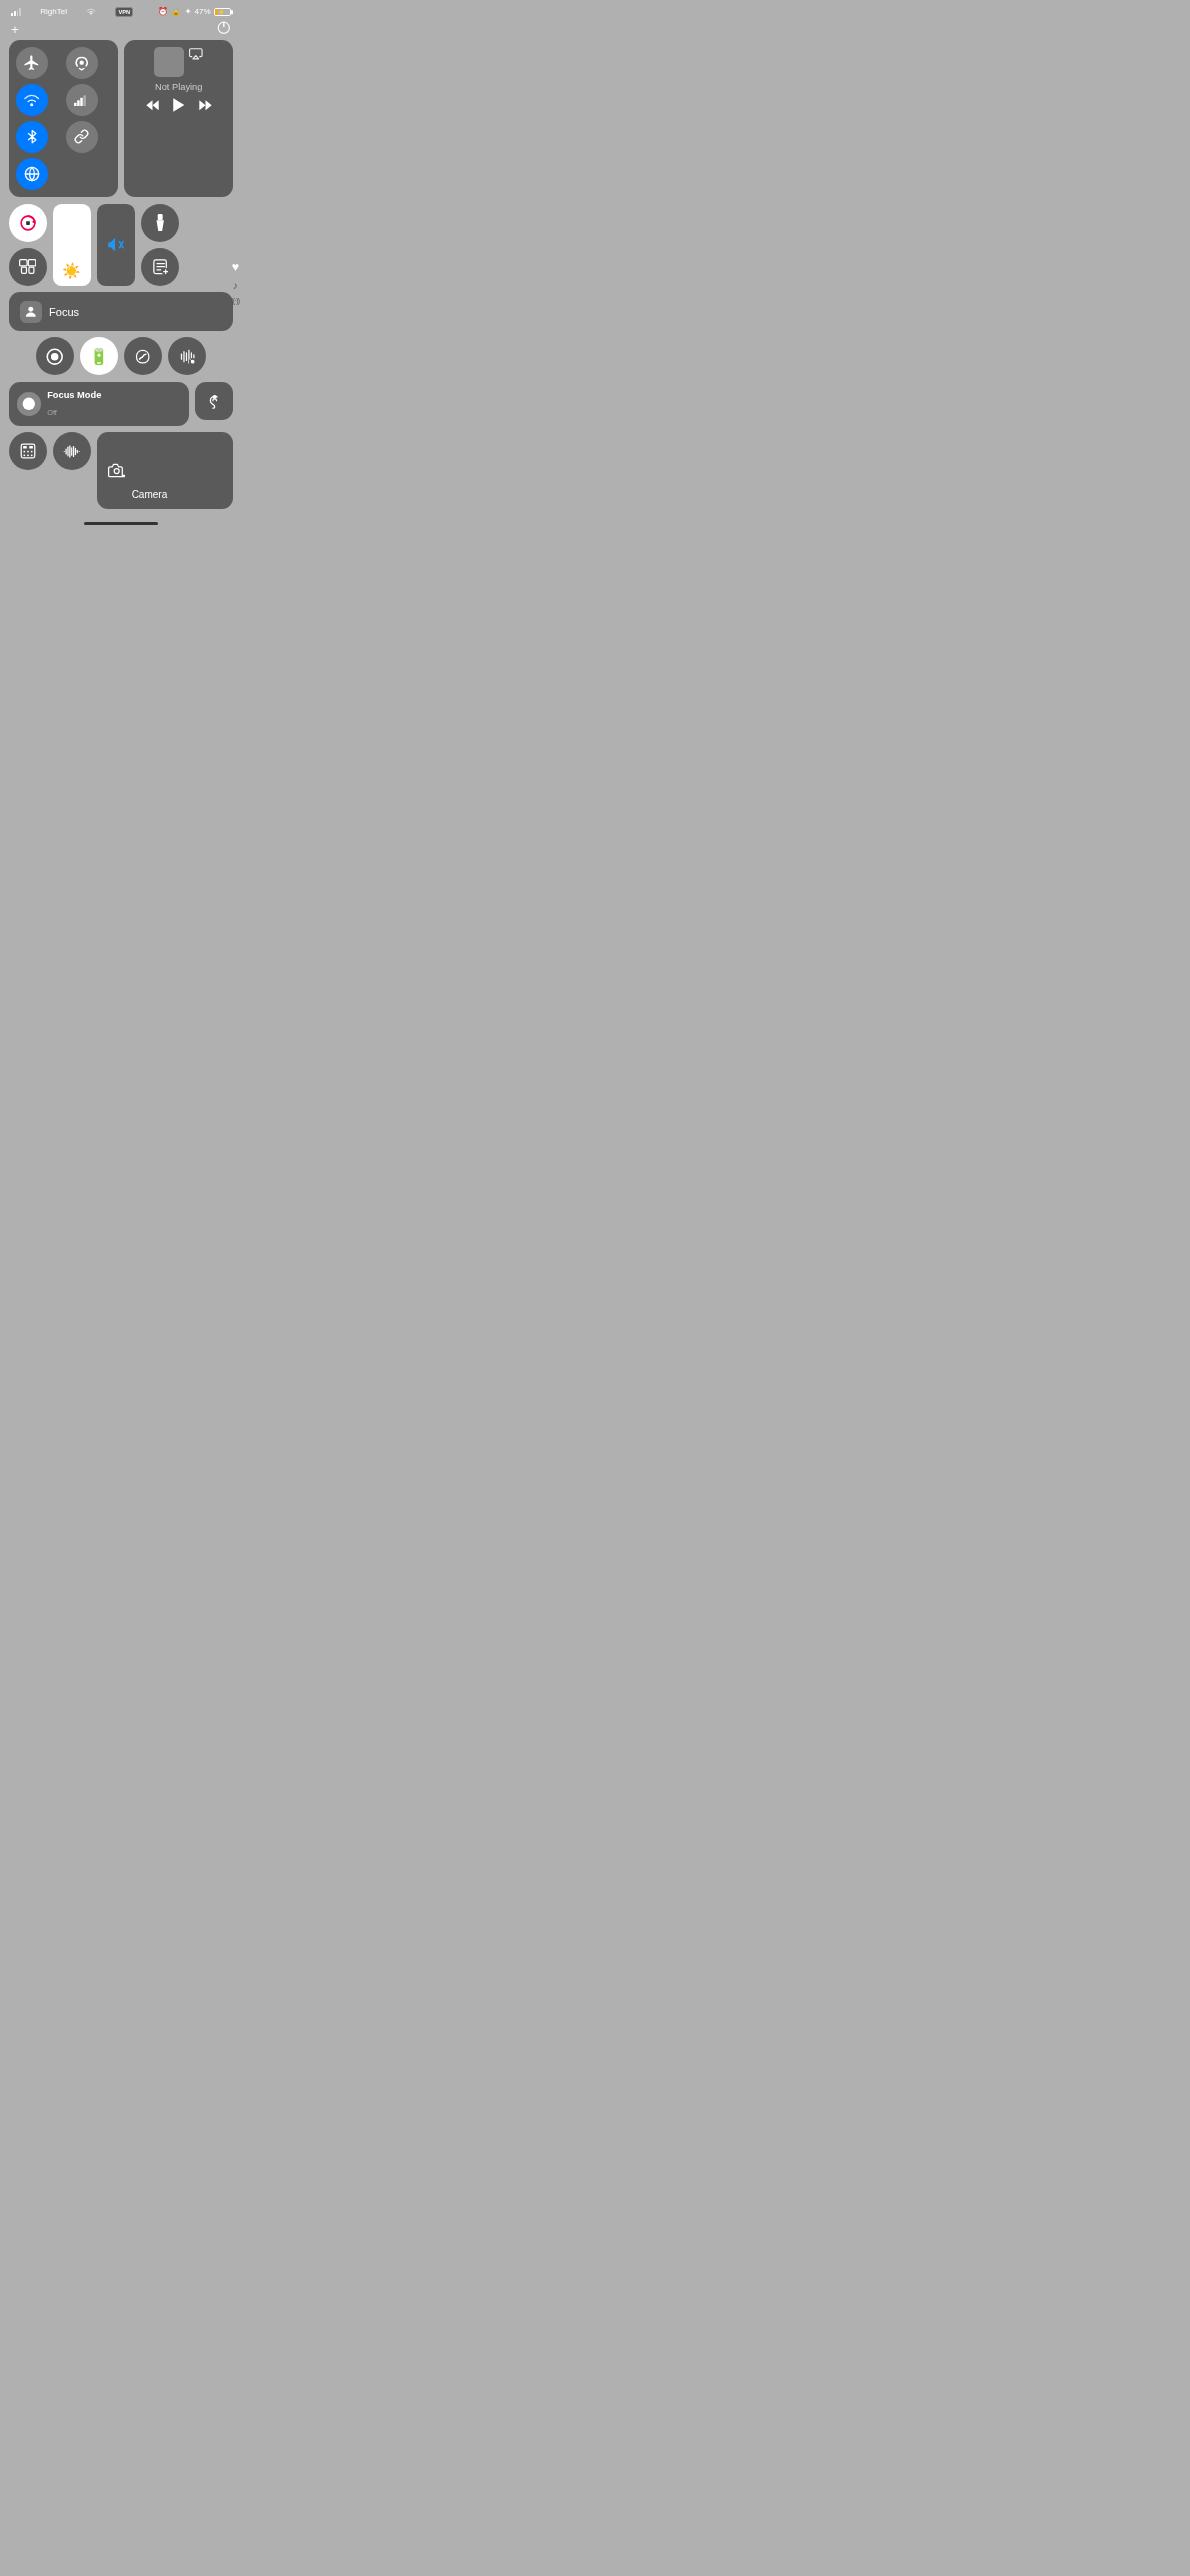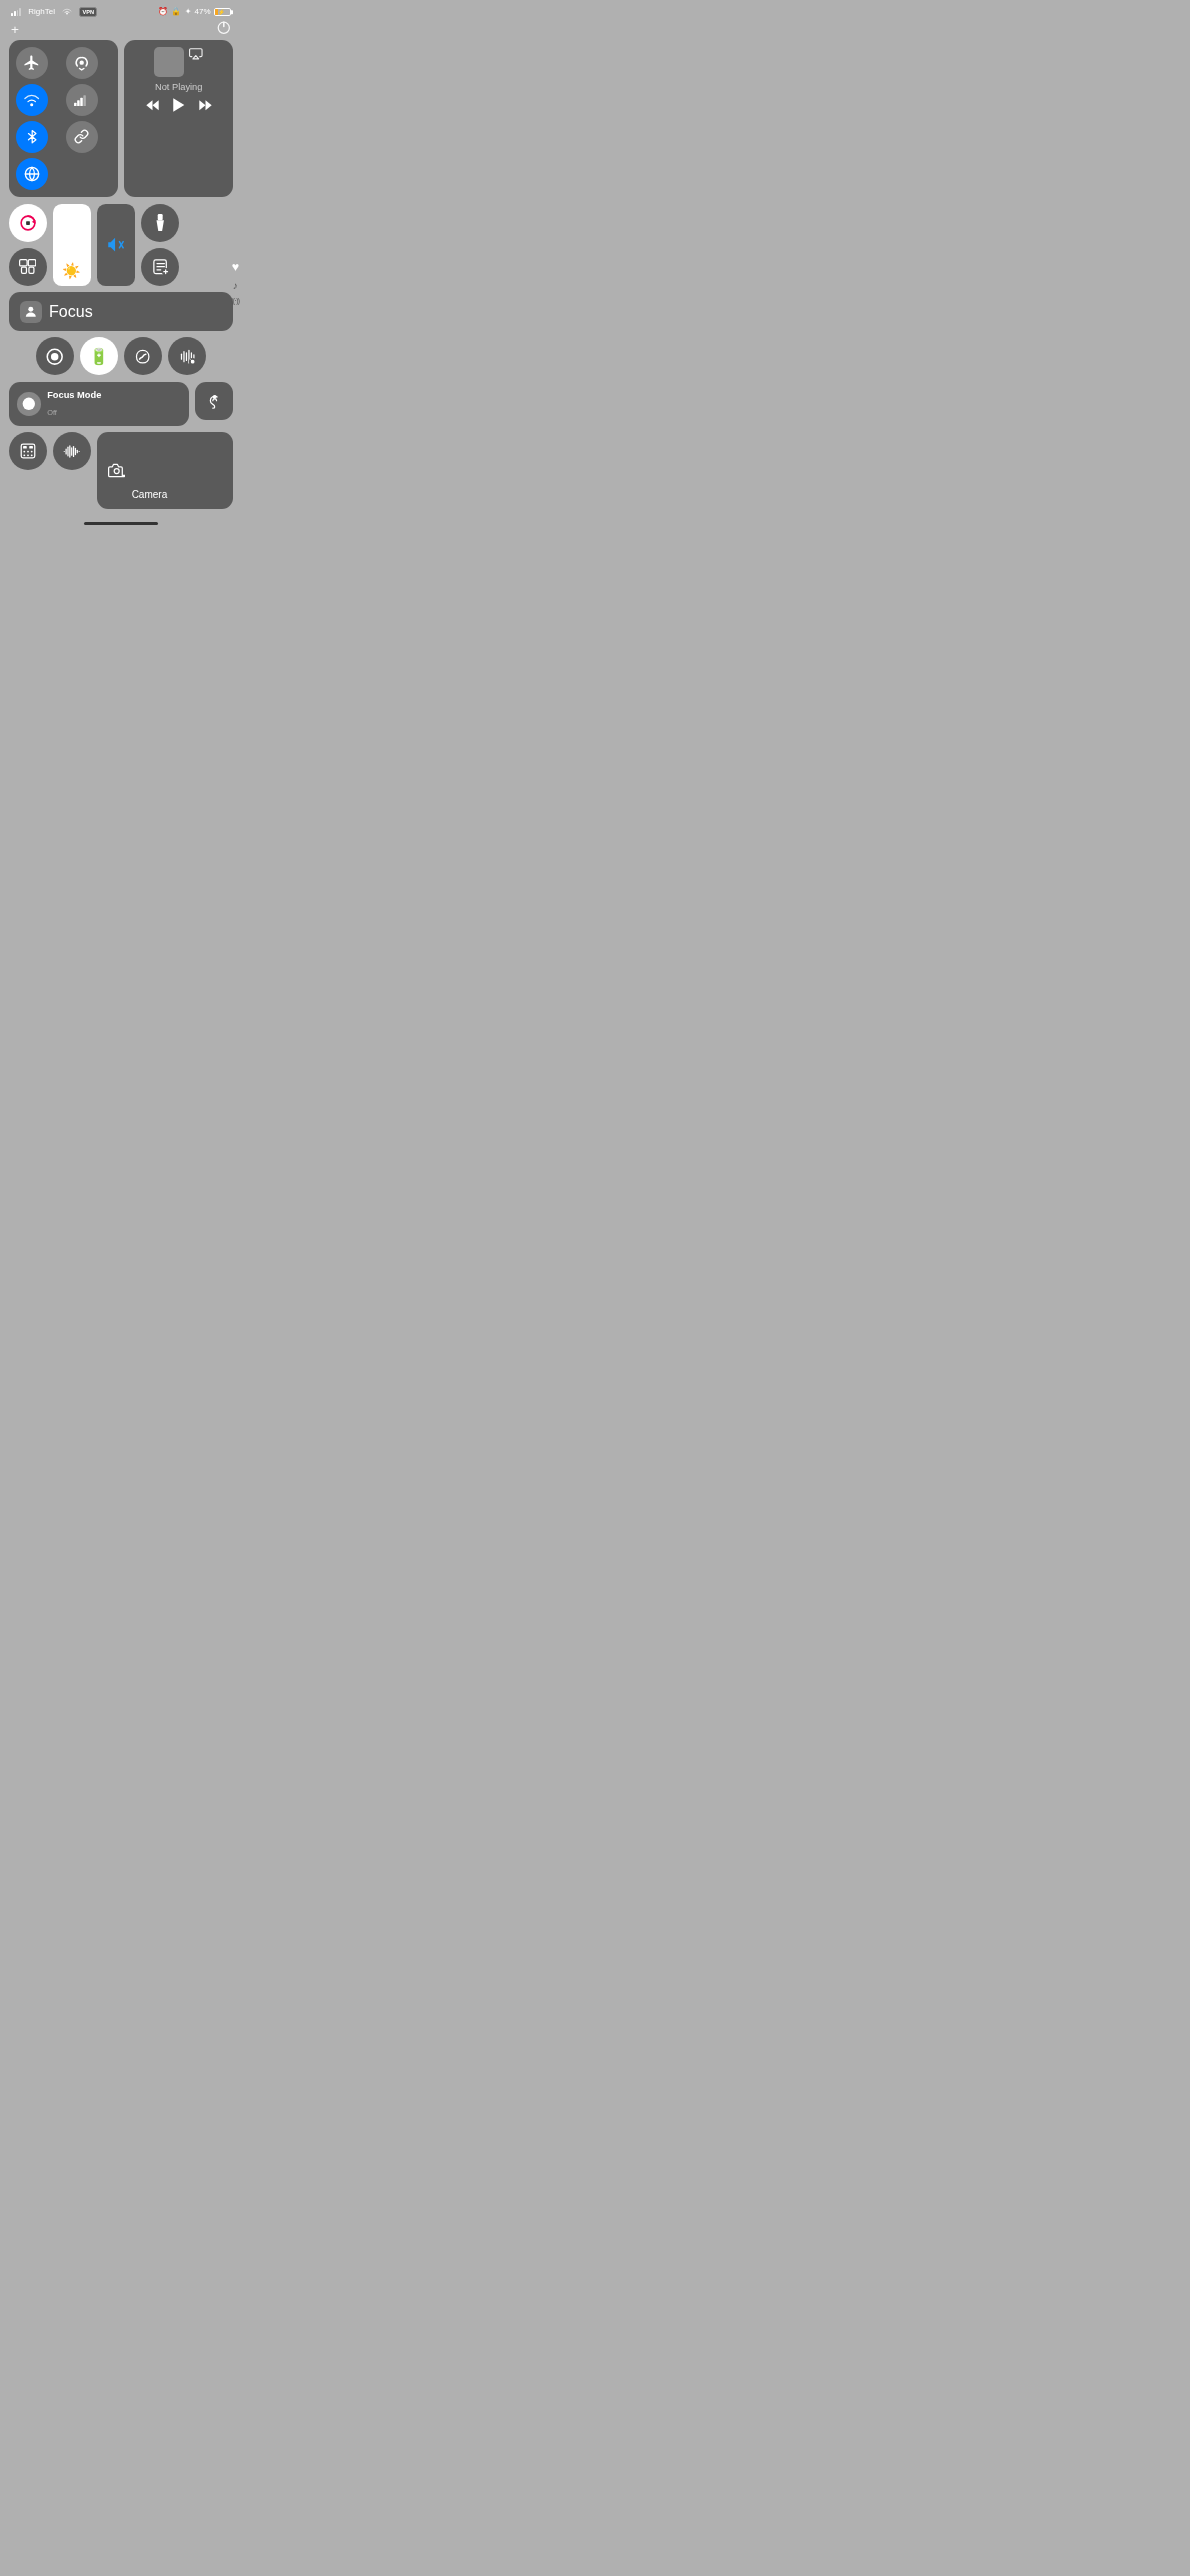--- a/index.html
+++ b/index.html
@@ -16,21 +16,21 @@
     .status-bar {
       display: flex;
       justify-content: space-between;
       align-items: center;
       padding: 7.4px 11px 3.7px;
     }
 
     .status-left {
       display: flex;
       align-items: center;
-      gap: 7px;
+      gap: 19px;
       font-size: 8px;
       color: #fff;
       font-weight: 500;
     }
 
     .signal-bars {
       display: flex;
       align-items: flex-end;
       gap: 0.9px;
       height: 8.7px;
@@ -302,21 +302,21 @@
       width: 22px;
       height: 22px;
       display: flex;
       align-items: center;
       justify-content: center;
       font-size: 11px;
       color: #fff;
     }
 
     .focus-label {
-      font-size: 16px;
+      font-size: 11px;
       color: #fff;
       font-weight: 500;
     }
 
     
     .row3 {
       display: flex;
       gap: 6.2px;
       margin-bottom: 6.2px;
       justify-content: center;

